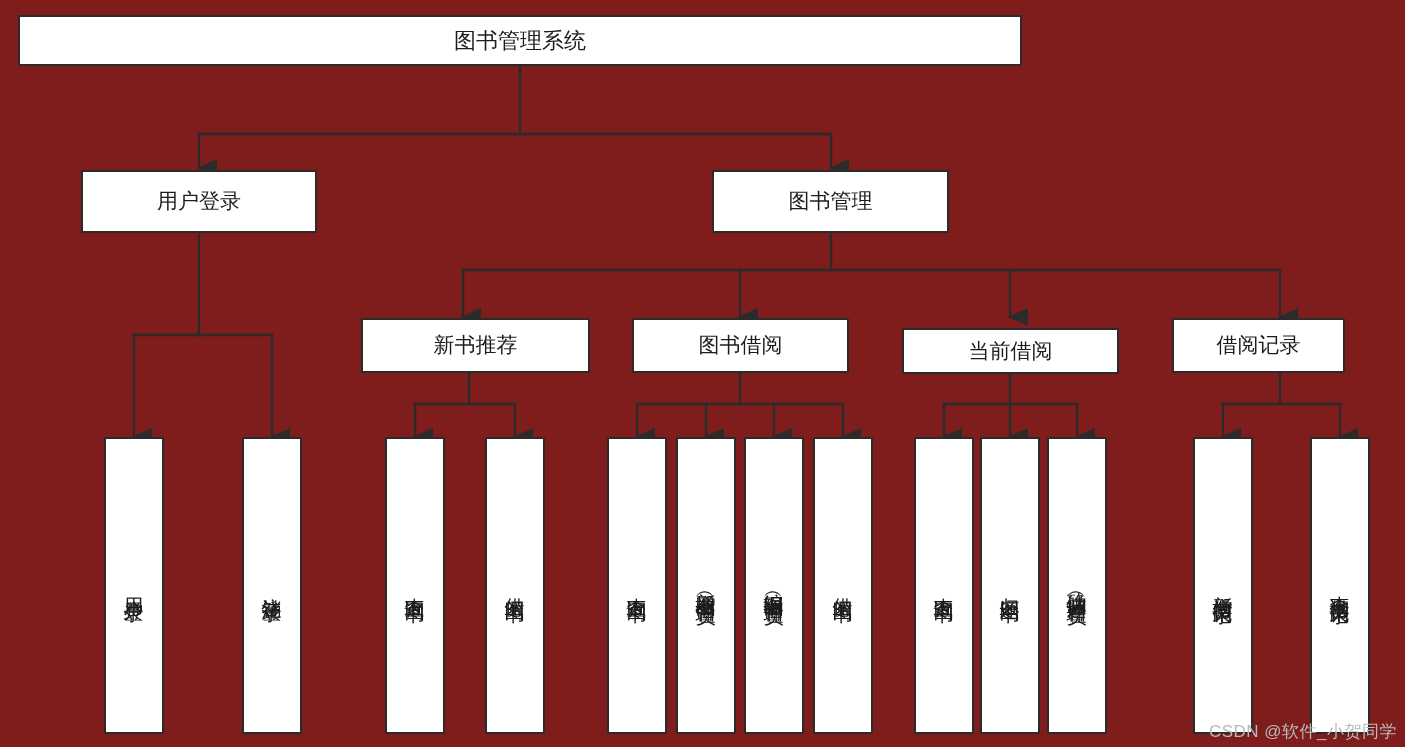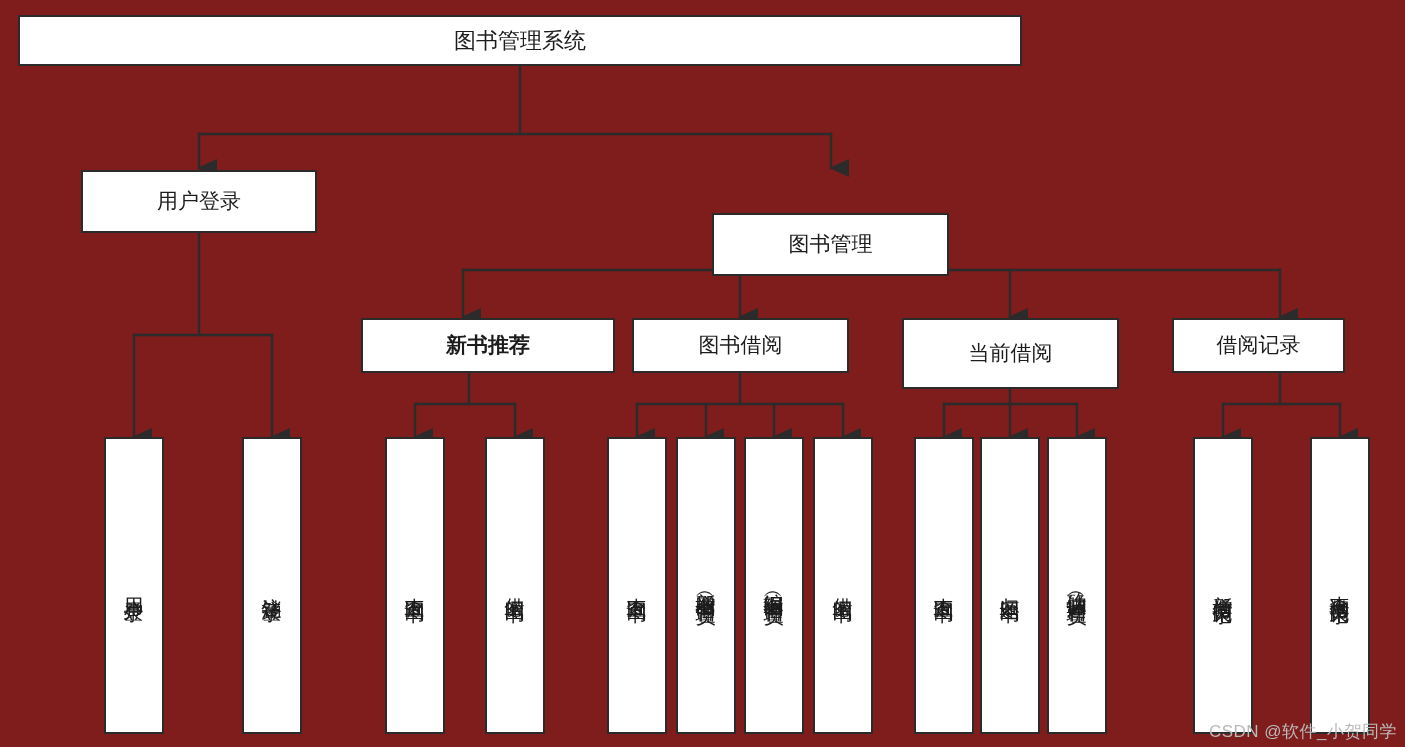--- a/index.html
+++ b/index.html
@@ -128,31 +128,31 @@
     </g>
   </svg>
 
   <div class="node horiz root" style="left:18px; top:15px; width:1004px; height:51px;">
     <span class="node-label">图书管理系统</span>
   </div>
 
   <div class="node horiz" style="left:81px; top:170px; width:236px; height:63px;">
     <span class="node-label">用户登录</span>
   </div>
-  <div class="node horiz" style="left:712px; top:170px; width:237px; height:63px;margin-top:43px;">
+  <div class="node horiz" style="left:712px; top:170px; width:237px; height:63px;">
     <span class="node-label">图书管理</span>
   </div>
 
-  <div class="node horiz" style="left:361px; top:318px; width:254px; height:55px;font-weight:bold;">
+  <div class="node horiz" style="left:361px; top:318px; width:229px; height:55px;">
     <span class="node-label">新书推荐</span>
   </div>
   <div class="node horiz" style="left:632px; top:318px; width:217px; height:55px;">
     <span class="node-label">图书借阅</span>
   </div>
-  <div class="node horiz" style="left:902px; top:318px; width:217px; height:71px;">
+  <div class="node horiz" style="left:902px; top:328px; width:217px; height:46px;">
     <span class="node-label">当前借阅</span>
   </div>
   <div class="node horiz" style="left:1172px; top:318px; width:173px; height:55px;">
     <span class="node-label">借阅记录</span>
   </div>
 
   <div class="node vert" style="left:104px; top:437px; width:60px; height:297px;">
     <span class="node-label">用户登录</span>
   </div>
   <div class="node vert" style="left:242px; top:437px; width:60px; height:297px;">

